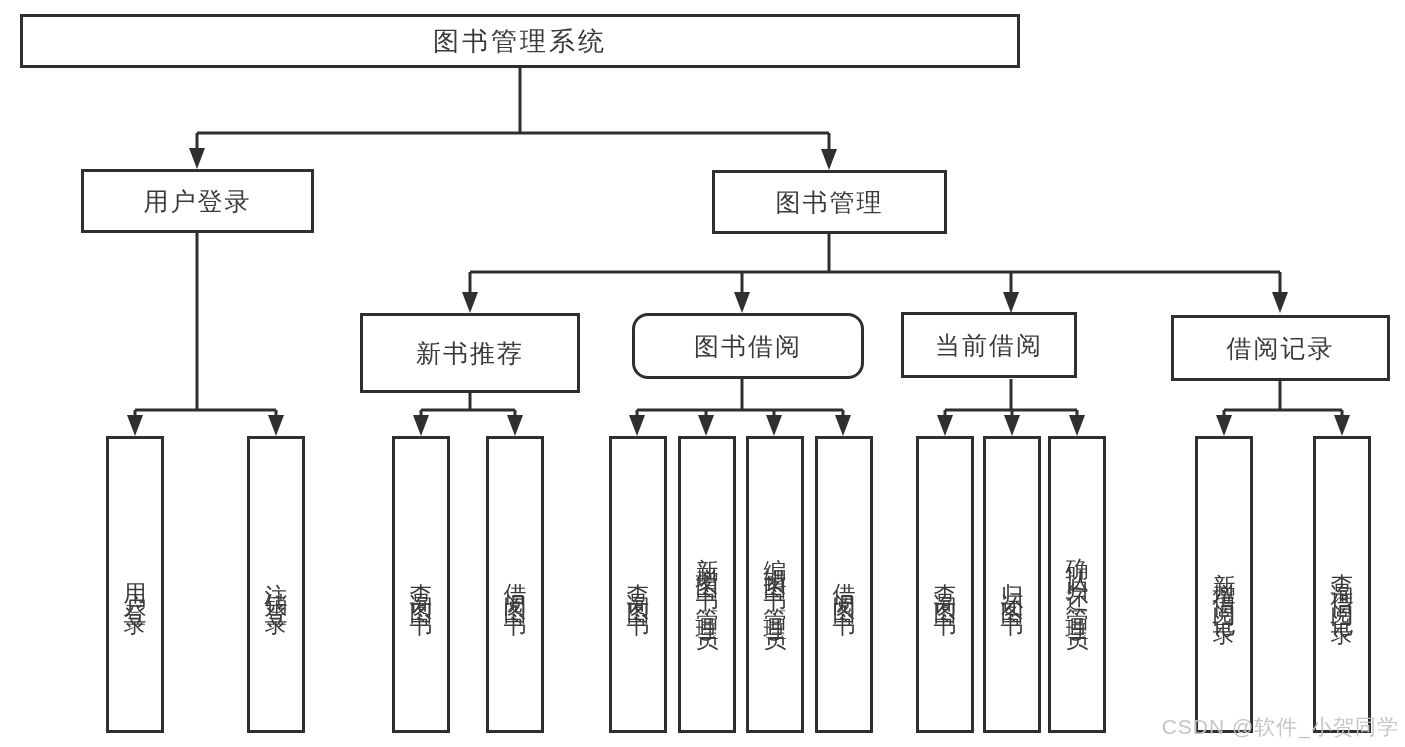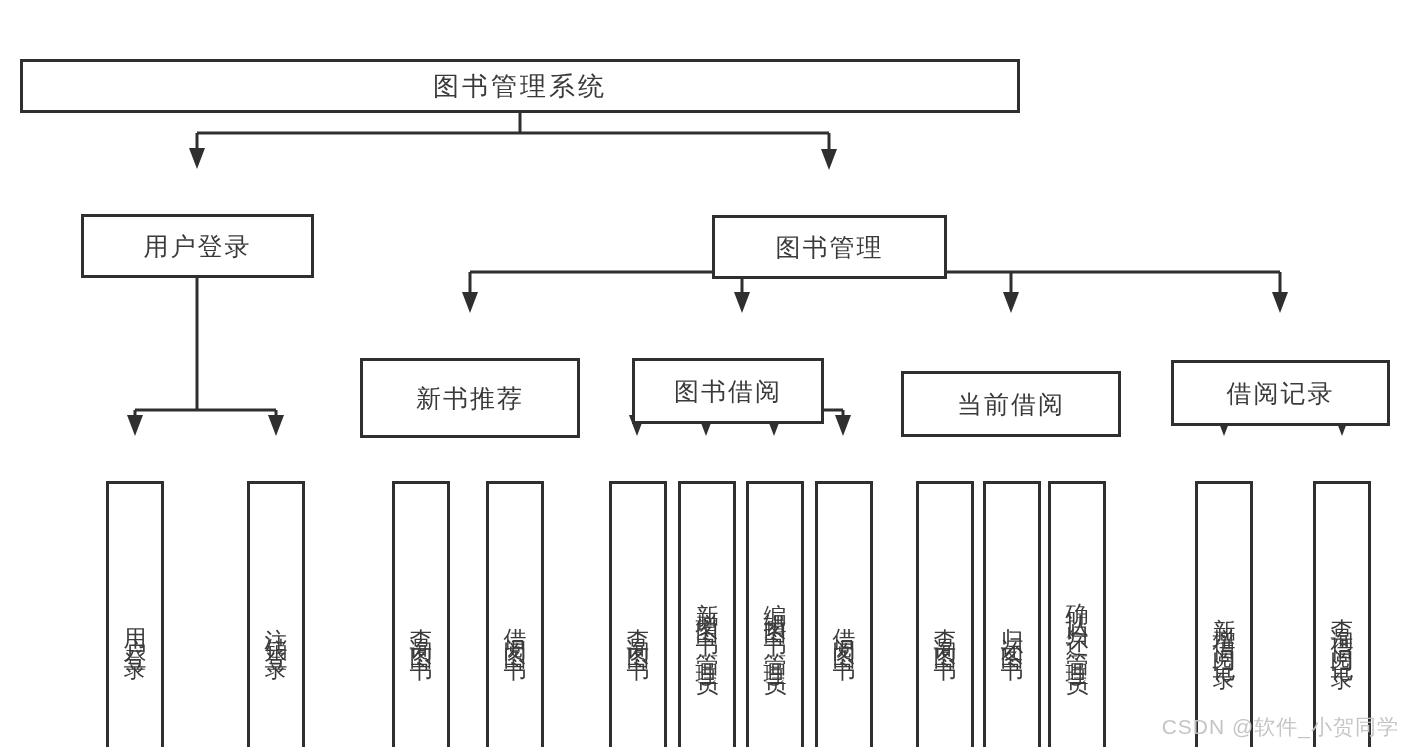--- a/index.html
+++ b/index.html
@@ -13,21 +13,20 @@
   }
   .node{
     position:absolute;
     box-sizing:border-box;
     border:3px solid #2f2f2f;
     background:#ffffff;
     display:flex;
     align-items:center;
     justify-content:center;
     text-align:center;
-    margin-top:45px;
   }
   .h-label{
     font-size:25px;
     letter-spacing:2px;
     white-space:nowrap;
   }
   .root-label{
     font-size:26px;
     letter-spacing:3px;
   }
@@ -98,24 +97,24 @@
   <div class="node" style="left:81px;top:169px;width:233px;height:64px;">
     <span class="h-label">用户登录</span>
   </div>
   <div class="node" style="left:712px;top:170px;width:235px;height:64px;">
     <span class="h-label">图书管理</span>
   </div>
 
   <div class="node" style="left:360px;top:313px;width:220px;height:80px;">
     <span class="h-label">新书推荐</span>
   </div>
-  <div class="node" style="left:632px;top:313px;width:192px;height:66px;">
+  <div class="node" style="left:632px;top:313px;width:232px;height:66px;border-radius:16px;">
     <span class="h-label">图书借阅</span>
   </div>
-  <div class="node" style="left:901px;top:326px;width:220px;height:66px;">
+  <div class="node" style="left:901px;top:312px;width:176px;height:66px;">
     <span class="h-label">当前借阅</span>
   </div>
   <div class="node" style="left:1171px;top:315px;width:219px;height:66px;">
     <span class="h-label">借阅记录</span>
   </div>
 
   <div class="node leaf" style="left:106px;top:436px;width:58px;height:297px;">
     <span>用户登录</span>
   </div>
   <div class="node leaf" style="left:247px;top:436px;width:58px;height:297px;">

